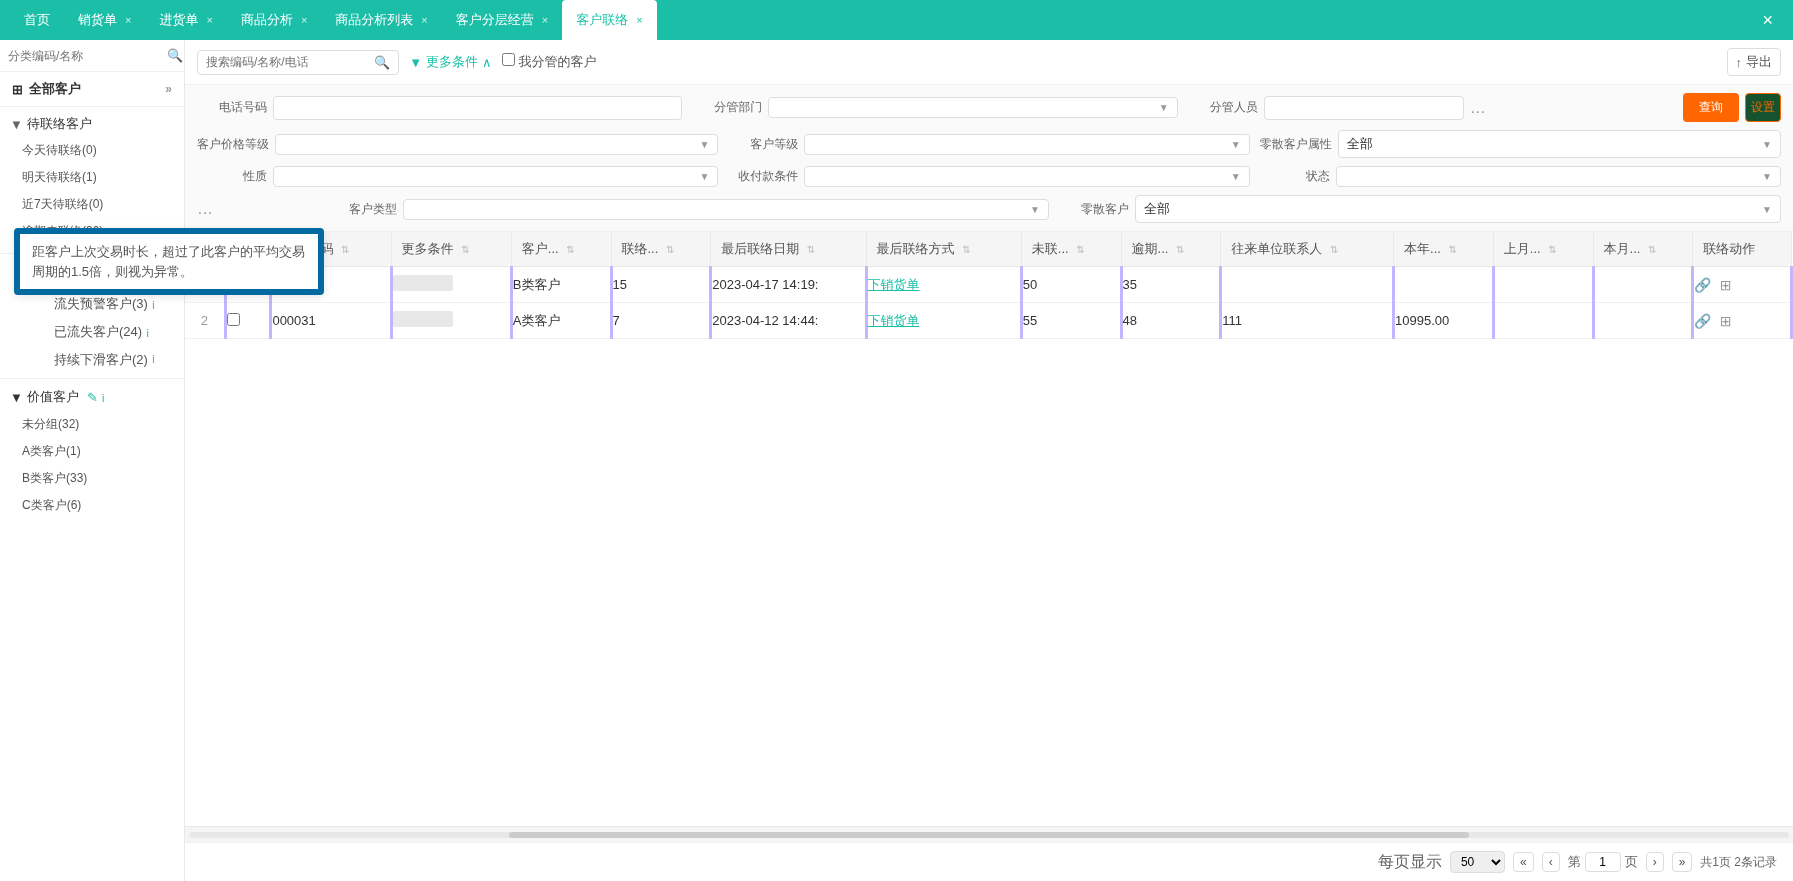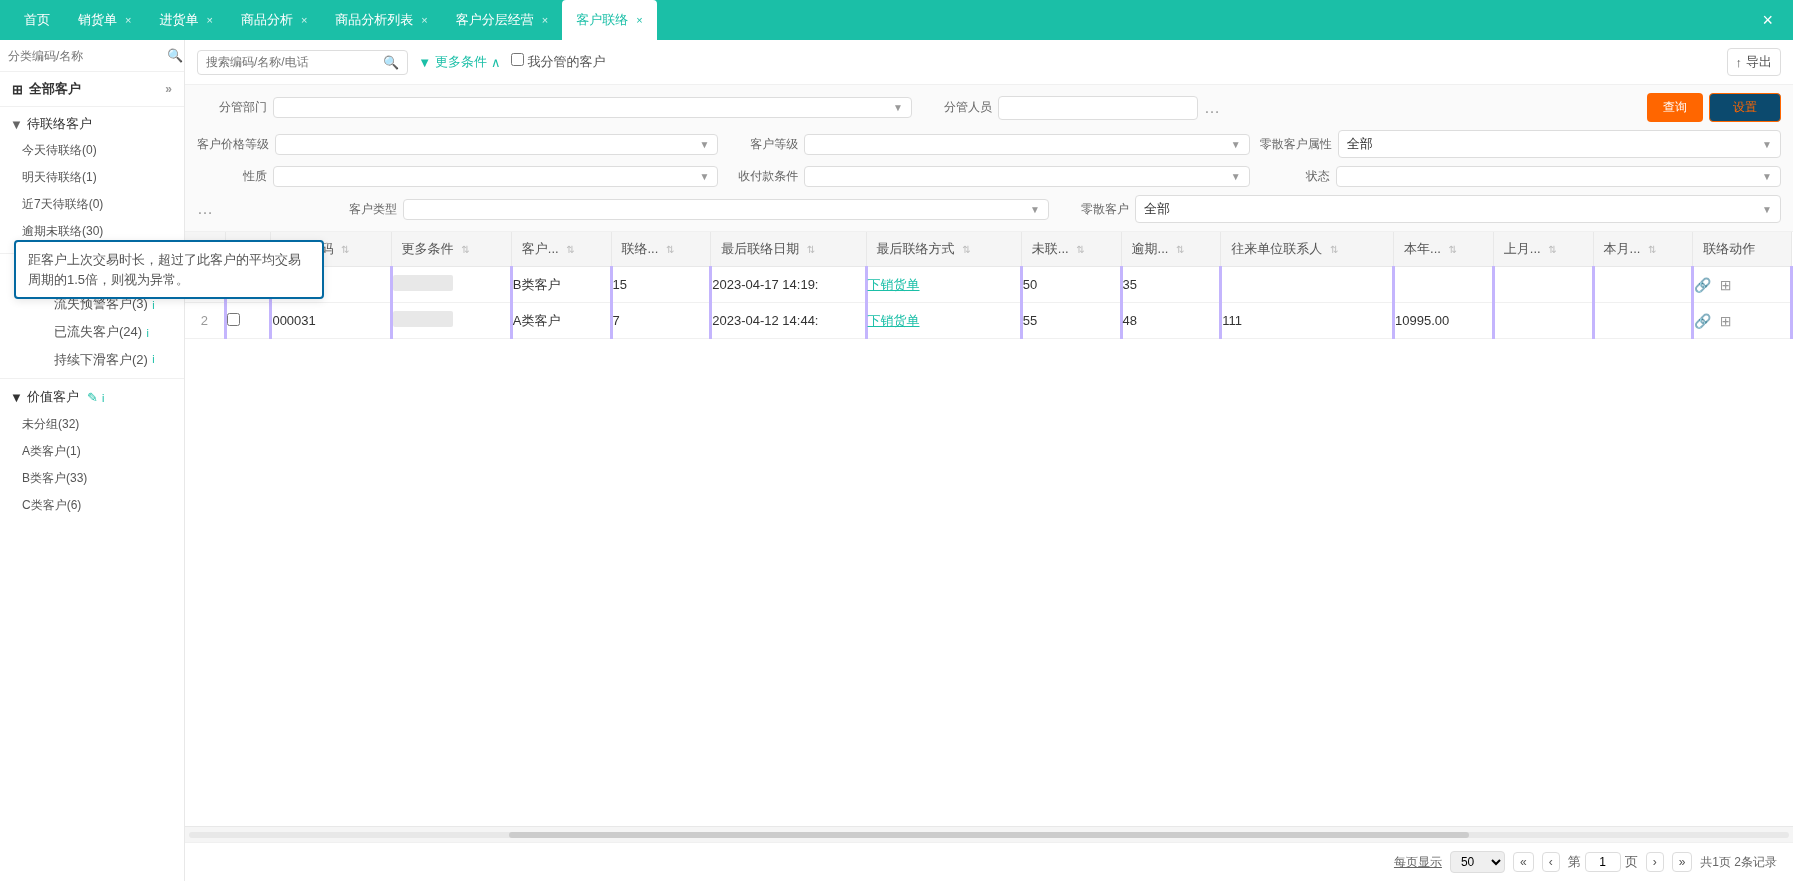--- a/index.html
+++ b/index.html
@@ -79,21 +79,21 @@
       flex: 1; display: flex; flex-direction: column; overflow: hidden; background: #fff;
     }
 
     
     .filter-bar {
       padding: 8px 12px; border-bottom: 1px solid #f0f0f0;
       display: flex; align-items: center; gap: 10px;
     }
     .filter-search {
       display: flex; align-items: center; border: 1px solid #ddd; border-radius: 4px;
-      padding: 4px 8px; gap: 17px; min-width: 200px;
+      padding: 4px 8px; gap: 8px; min-width: 200px;
     }
     .filter-search input { border: none; outline: none; font-size: 12px; color: #666; width: 160px; }
     .filter-search .search-icon { color: #1bbfa7; }
     .more-conditions {
       display: flex; align-items: center; gap: 4px;
       color: #1bbfa7; cursor: pointer; font-size: 12px;
     }
     .my-customers {
       display: flex; align-items: flex-start; gap: 4px;
       color: #555; font-size: 12px; cursor: pointer;
@@ -128,22 +128,22 @@
       border: 1px solid #ddd; border-radius: 4px; padding: 4px 8px;
       font-size: 12px; color: #333; background: #fff; cursor: pointer;
     }
     .filter-select .chev { color: #999; font-size: 10px; }
     .filter-btn-group { display: flex; gap: 6px; margin-left: 0; }
     .btn-query {
       background: #ff6600; color: #fff; border: none; border-radius: 4px;
       padding: 5px 16px; cursor: pointer; font-size: 12px;
     }
     .btn-settings {
-      background: #0c4a6e; color: #ff6600; border: 1px solid #ff6600; border-radius: 4px;
-      padding: 5px 23px; cursor: pointer; font-size: 12px;
+      background: #14532d; color: #ff6600; border: 1px solid #ff6600; border-radius: 4px;
+      padding: 5px 5px; cursor: pointer; font-size: 12px;
     }
     .filter-dots { color: #999; cursor: pointer; font-size: 16px; }
 
     
     .table-container { flex: 1; overflow: auto; }
     table { width: 100%; border-collapse: collapse; font-size: 12px; }
     thead tr { background: #f5f5f5; border-bottom: 1px solid #e8e8e8; }
     thead th {
       padding: 8px 10px; text-align: left; color: #555; font-weight: normal;
       white-space: nowrap; border-right: 1px solid #e8e8e8; position: relative;
@@ -159,40 +159,40 @@
 
     
     .table-settings { width: 36px; }
 
     
     .pagination {
       display: flex; align-items: center; justify-content: flex-end;
       padding: 8px 16px; border-top: 1px solid #f0f0f0; gap: 8px;
       background: #fff;
     }
-    .pagination .per-page-label { color: #666; font-size: 12px; text-decoration: underline; }
+    .pagination .per-page-label { color: #666; font-size: 16px; }
     .pagination select {
       border: 1px solid #ddd; border-radius: 4px; padding: 2px 6px;
       font-size: 12px; outline: none;
     }
     .pagination .pag-btn {
       border: 1px solid #ddd; border-radius: 4px; padding: 2px 6px;
       cursor: pointer; color: #555; font-size: 12px; background: #fff;
     }
     .pagination .pag-info { color: #666; font-size: 12px; display: flex; align-items: center; gap: 4px; }
     .pagination .page-input {
       border: 1px solid #ddd; border-radius: 4px; padding: 2px 4px;
       width: 36px; text-align: center; font-size: 12px; outline: none;
     }
     .pagination .total-info { color: #666; font-size: 12px; }
 
     
     .tooltip-box {
-      position: absolute; left: 14px; top: 240px;
-      background: #fff; border: 2px solid #0369a1; border-radius: 4px;
+      position: absolute; left: 14px; top: 228px;
+      background: #fff; border: 6px solid #0369a1; border-radius: 4px;
       padding: 8px 12px; font-size: 12px; color: #555; z-index: 100;
       box-shadow: 0 2px 8px rgba(0,0,0,0.1); max-width: 310px;
       white-space: normal; line-height: 1.5;
     }
 
     
     .scroll-area {
       height: 16px; background: #f5f5f5; border-top: 1px solid #e8e8e8;
       display: flex; align-items: center; padding: 0 4px;
     }
@@ -322,20 +322,24 @@
       <div class="spacer"></div>
       <div class="export-btn">
         <span>↑</span>
         <span>导出</span>
       </div>
     </div>
 
     <div class="advanced-filters">
 
       <div class="filter-row">
+        <div class="filter-cell">
+          <span class="filter-label">电话号码</span>
+          <input class="filter-input" type="text" style="">
+        </div>
         <div class="filter-cell">
           <span class="filter-label">分管部门</span>
           <div class="filter-select">
             <span></span>
             <span class="chev">▼</span>
           </div>
         </div>
         <div class="filter-cell">
           <span class="filter-label">分管人员</span>
           <input class="filter-input" type="text" style="flex: 1 1 0%; max-width: 200px;">

